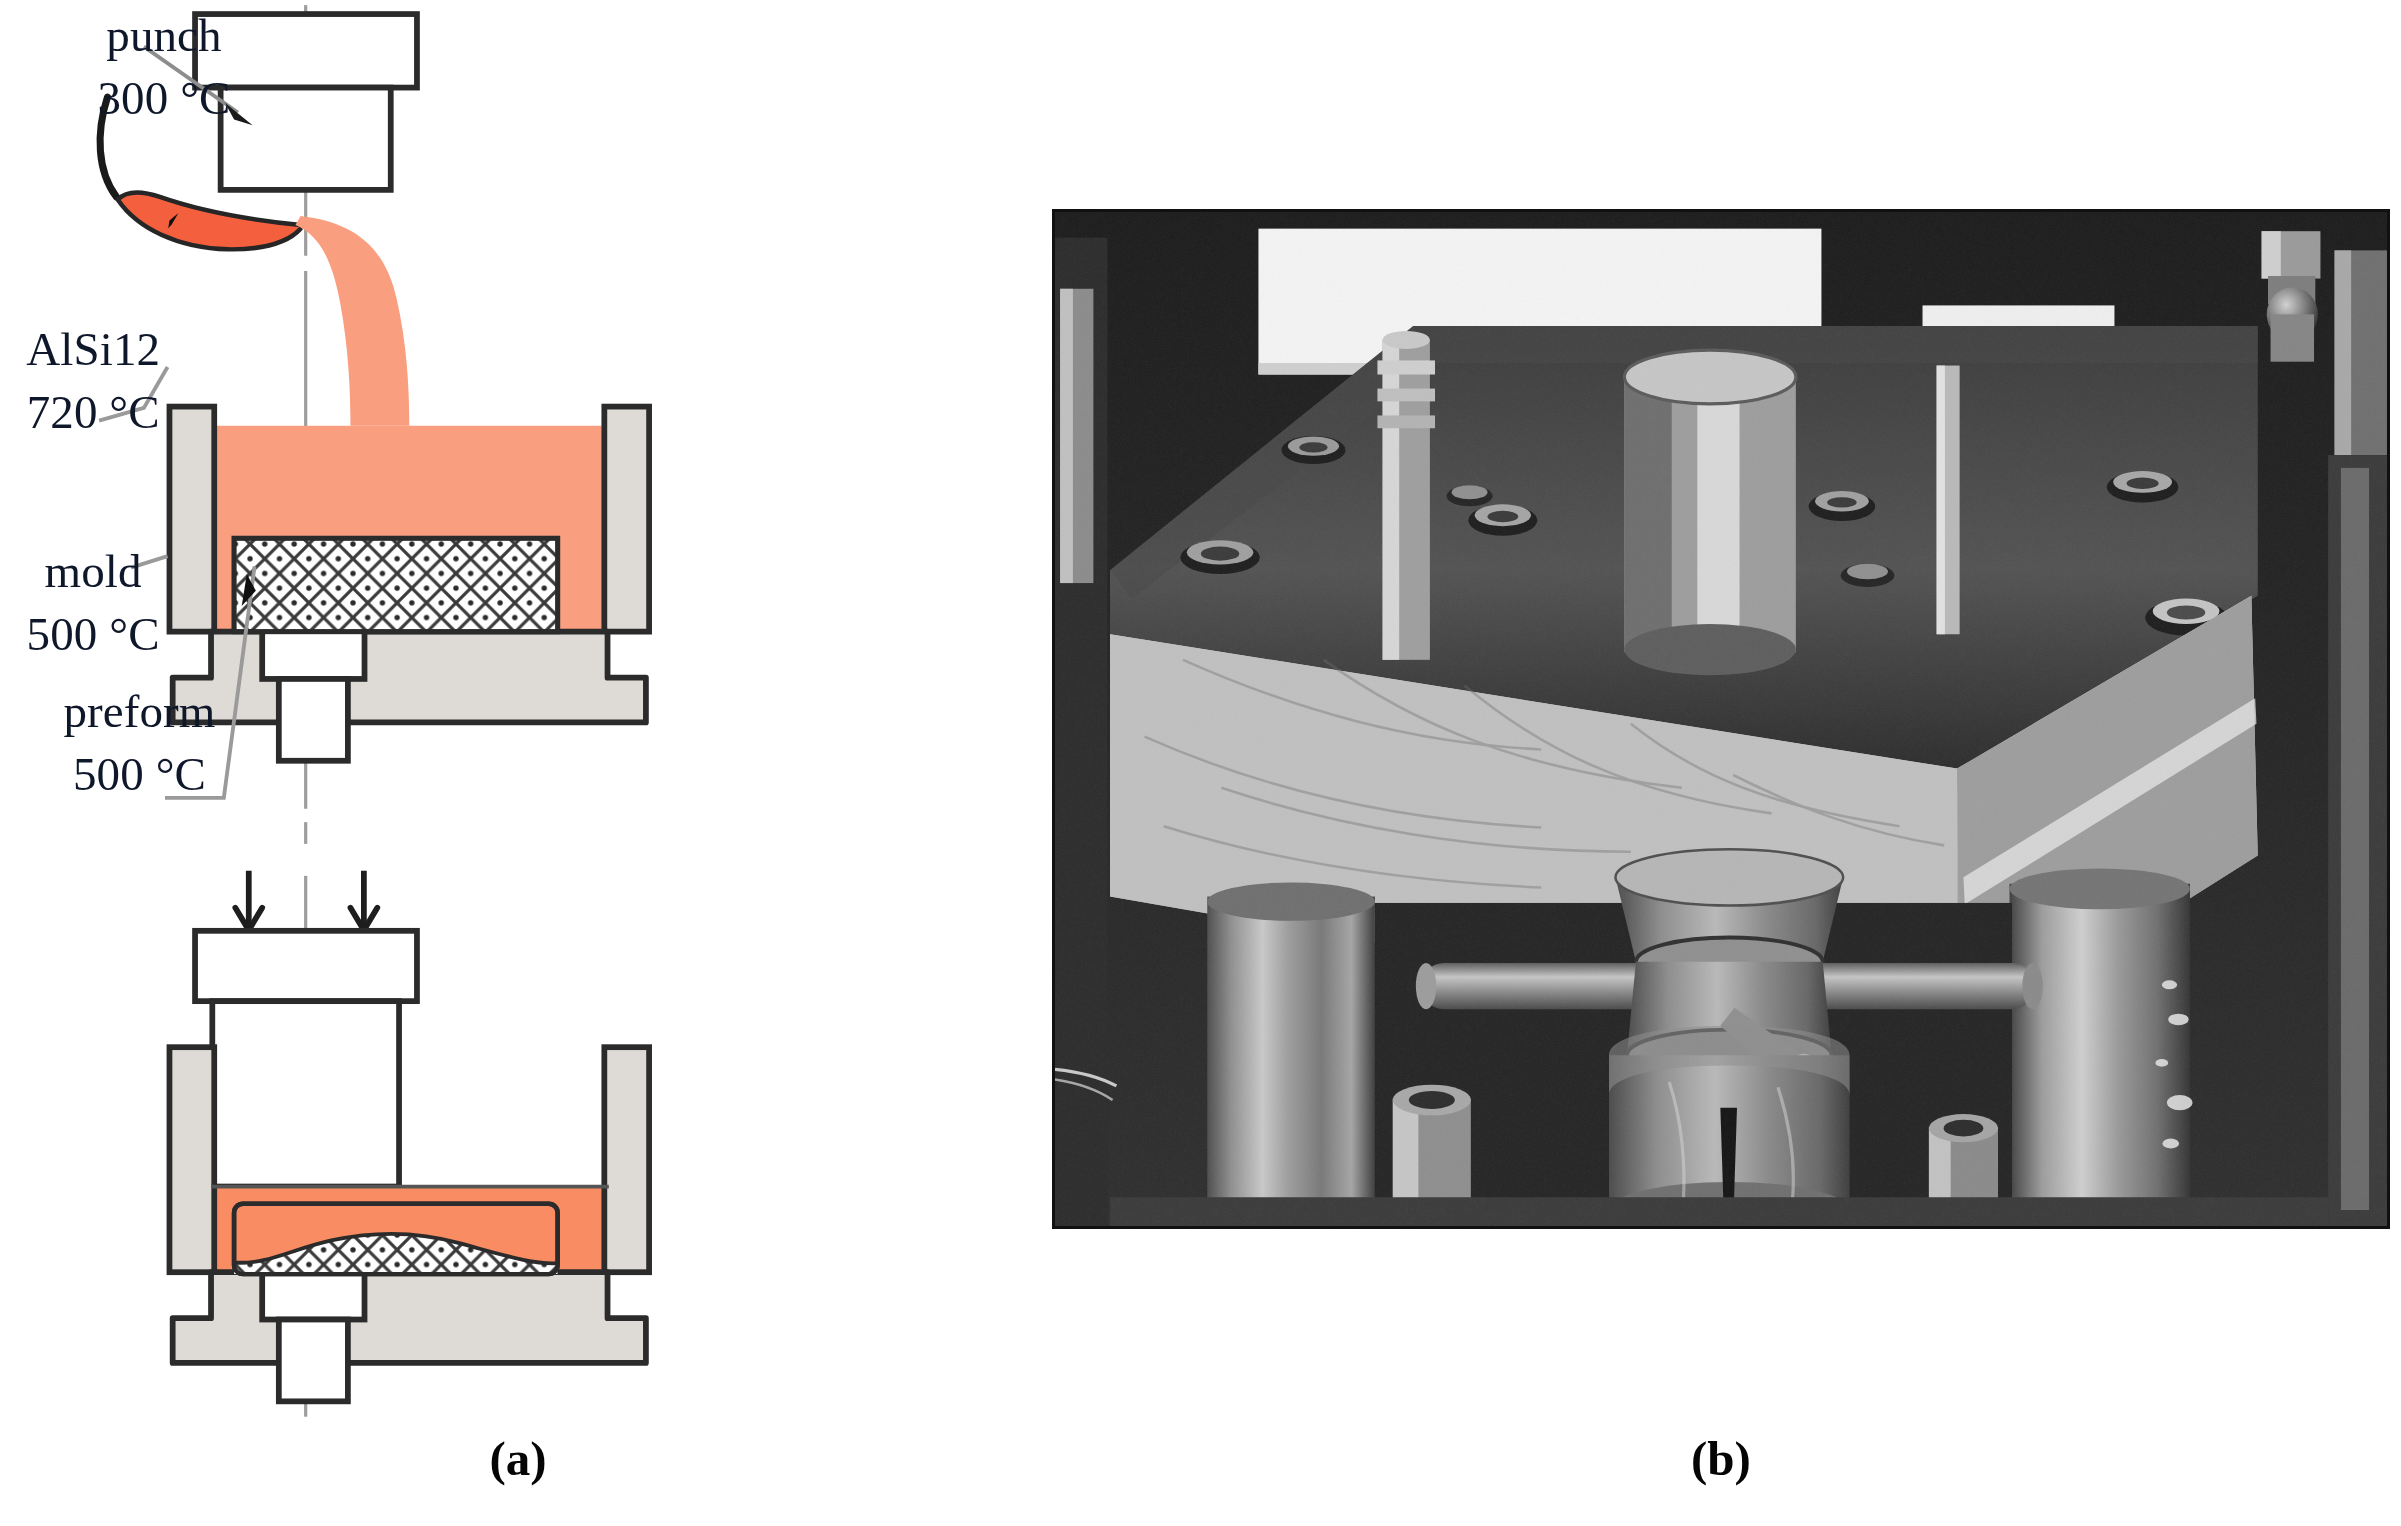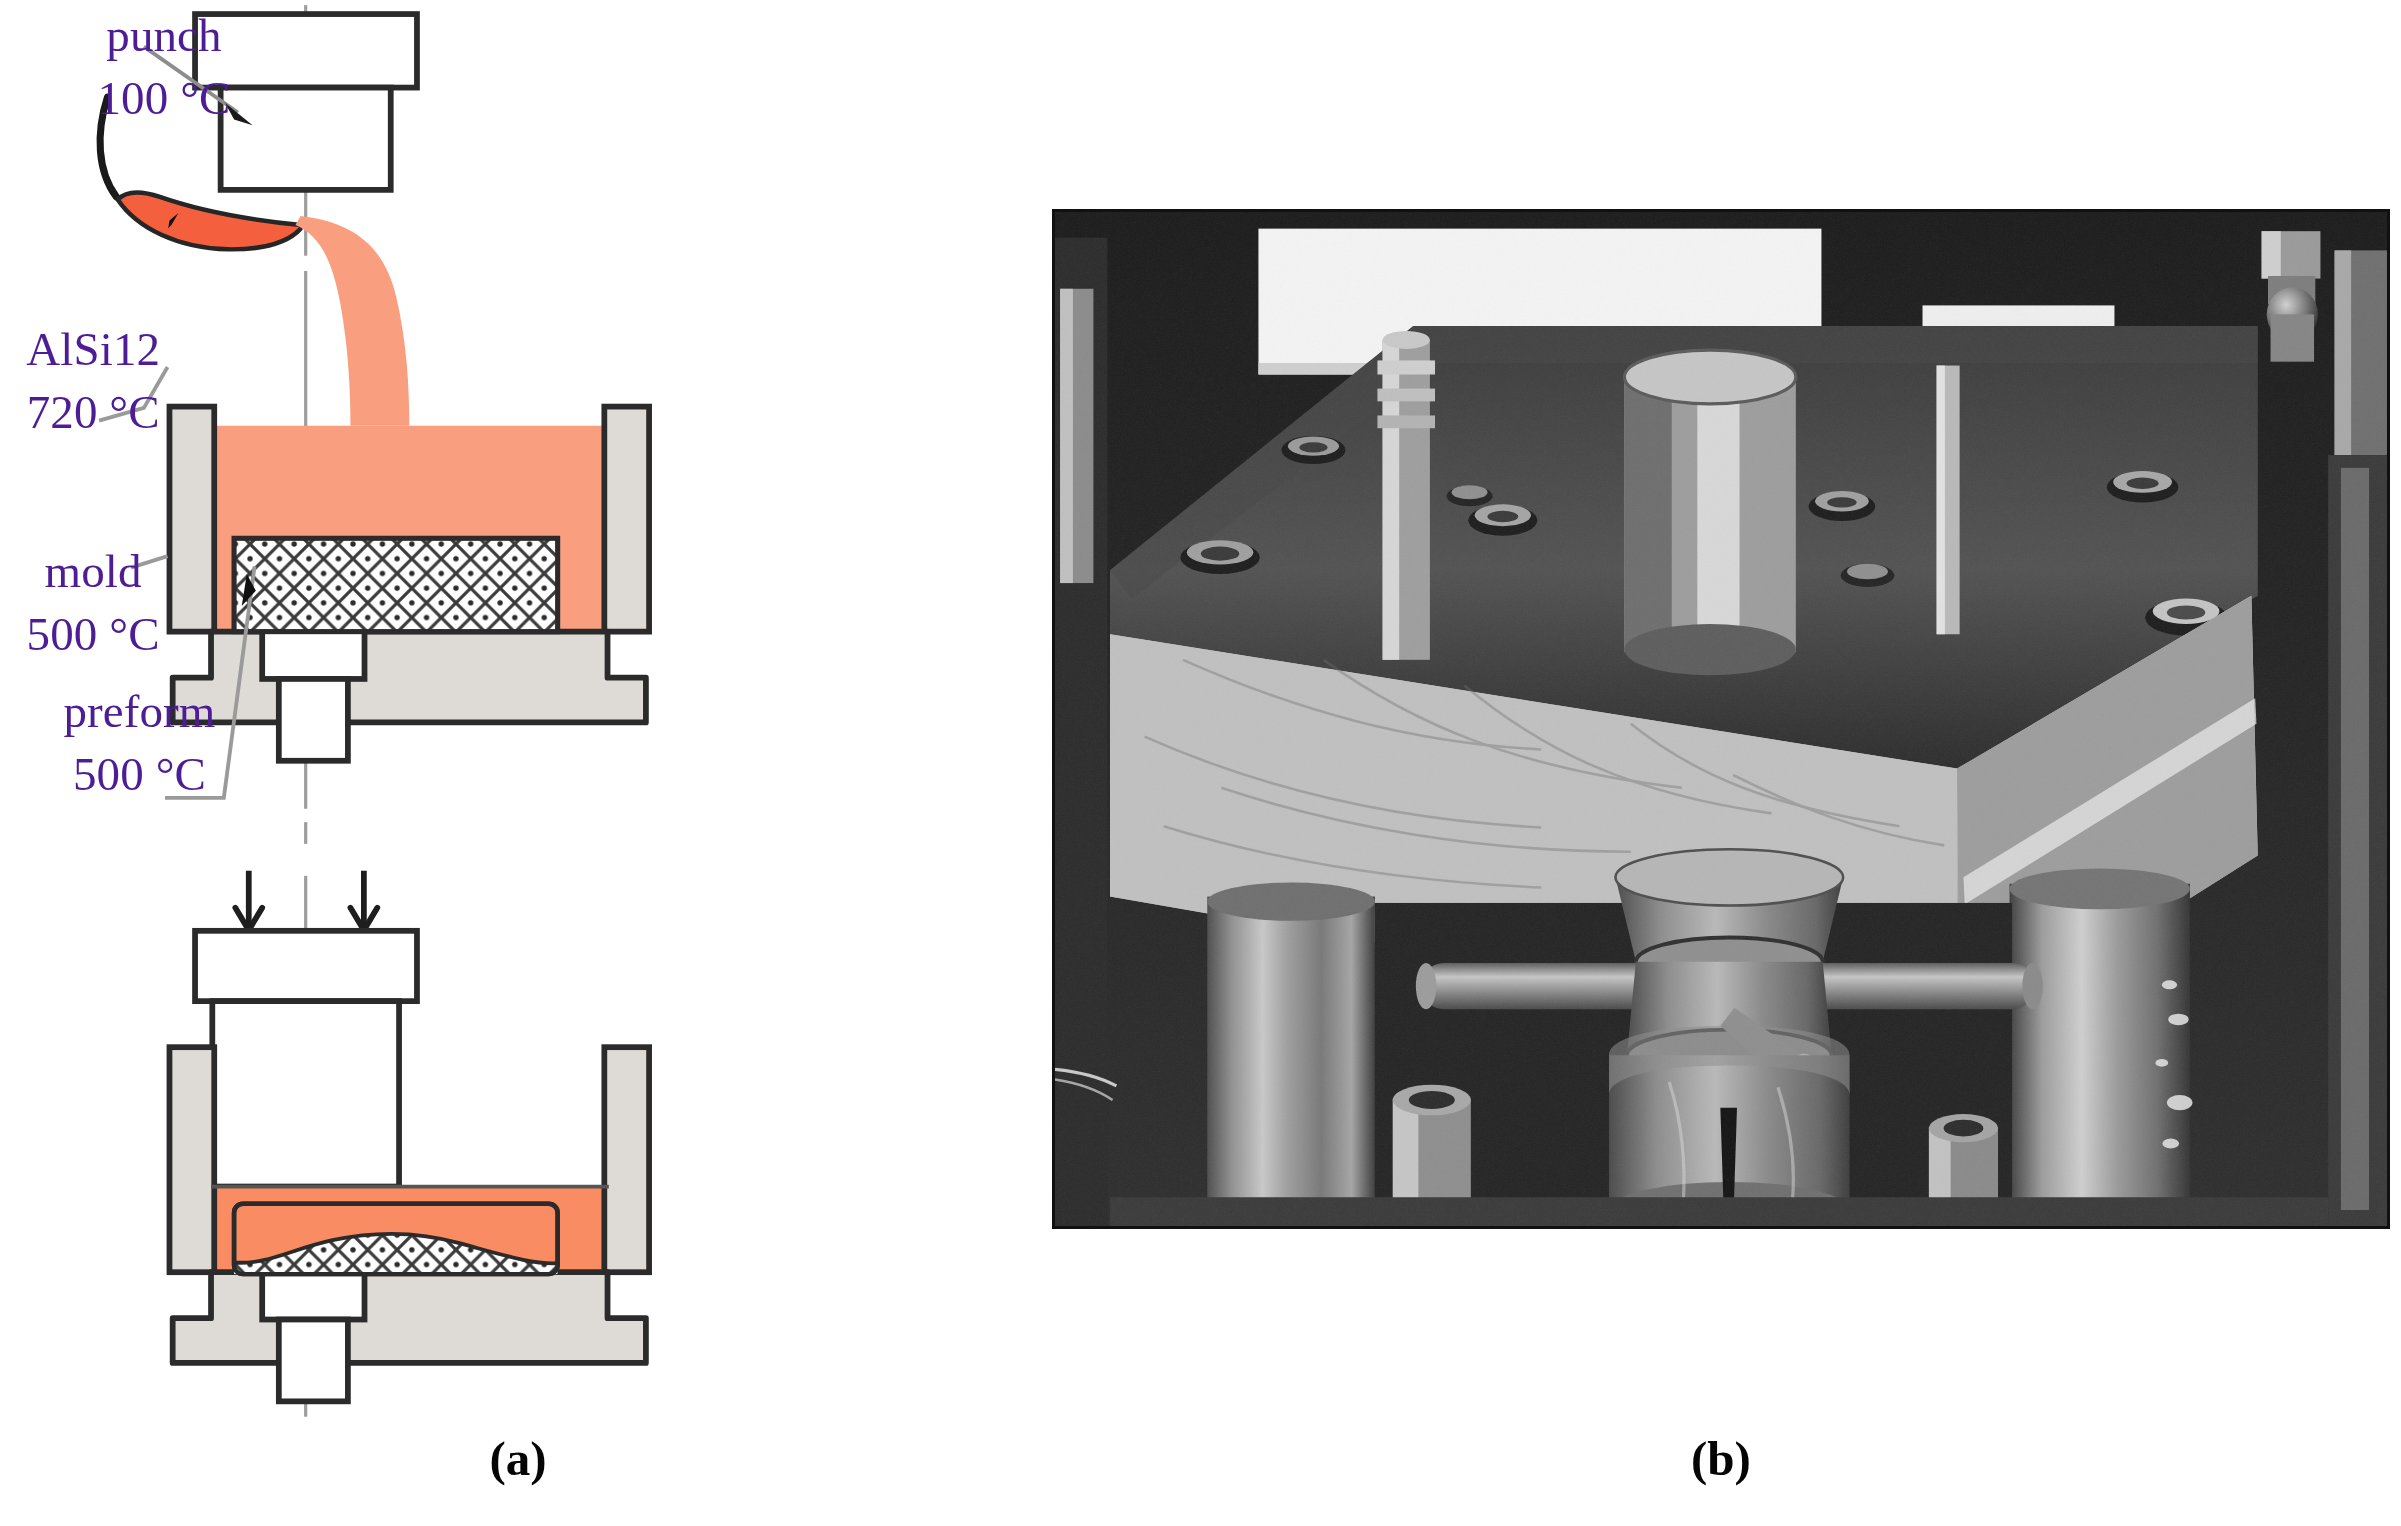--- a/index.html
+++ b/index.html
@@ -5,21 +5,21 @@
   html,body{margin:0;padding:0;background:#ffffff;}
   body{width:2401px;height:1526px;position:relative;overflow:hidden;
        font-family:"Liberation Serif","DejaVu Serif",serif;color:#000;}
   #figure{position:absolute;inset:0;}
 
   
   #panel-a{position:absolute;left:0;top:0;width:1036px;height:1526px;}
   #svg-a{position:absolute;left:0;top:0;width:1036px;height:1464px;}
 
   .lbl{position:absolute;white-space:nowrap;font-size:47px;line-height:1.34;
-       letter-spacing:0.1px;color:#4c1d95;}
+       letter-spacing:0.1px;color:#0f172a;}
   .lbl.center{text-align:center;}
 
   
   #panel-b{position:absolute;left:1052px;top:209px;width:1338px;height:1020px;
            border:3.2px solid #111;box-sizing:border-box;background:#4a4a4a;overflow:hidden;}
   #photo{position:absolute;inset:0;}
 
   
   .caption{position:absolute;font-weight:bold;font-size:49px;color:#050505;}
   #caption-a{left:0;top:1430px;width:1036px;text-align:center;}
@@ -164,21 +164,21 @@
                    L872,1993 Z" fill="url(#preform-hatch-2)"></path>
           <path d="M366,1975 C420,1978 452,1955 520,1940
                    C590,1925 660,1928 720,1945 C790,1964 832,1978 872,1976" fill="none" stroke="#2b2b2b" stroke-width="6"></path>
         </g>
         <rect x="366" y="1883" width="506" height="110" fill="none" stroke="#2b2b2b" stroke-width="7" rx="14"></rect>
       </g>
     </svg>
 
     <div class="lbl center" style="left:61px;top:3.8px;width:206px;">
       <div>punch</div>
-      <div>100 °C</div>
+      <div>300 °C</div>
     </div>
 
     <div class="lbl center" style="left:-3.8px;top:318px;width:194px;">
       <div>AlSi12</div>
       <div>720 °C</div>
     </div>
 
     <div class="lbl center" style="left:-6.4px;top:540px;width:199px;">
       <div>mold</div>
       <div>500 °C</div>

